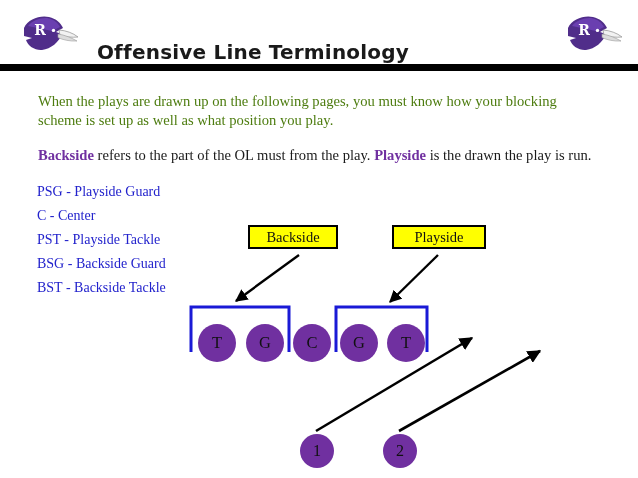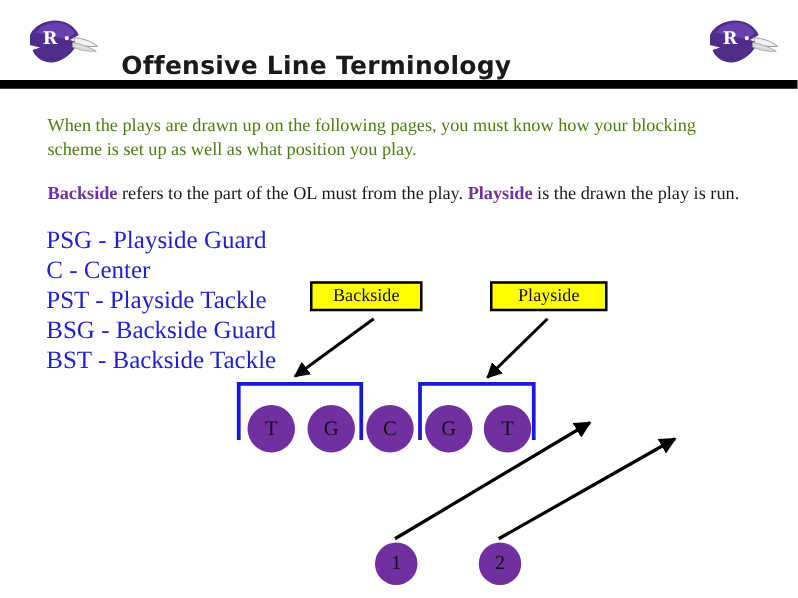--- a/index.html
+++ b/index.html
@@ -73,21 +73,21 @@
     font-weight: bold;
   }
 
   
   #terms-list {
     position: absolute;
     left: 37px; top: 180px;
     width: 230px;
   }
   .term-row {
-    font-size: 20px;
+    font-size: 14px;
     line-height: 24px;
     color: #2222CC;
     white-space: pre;
   }
 
   
   .callout {
     position: absolute;
     background: #FFFF00;
     border: 2px solid #000000;

